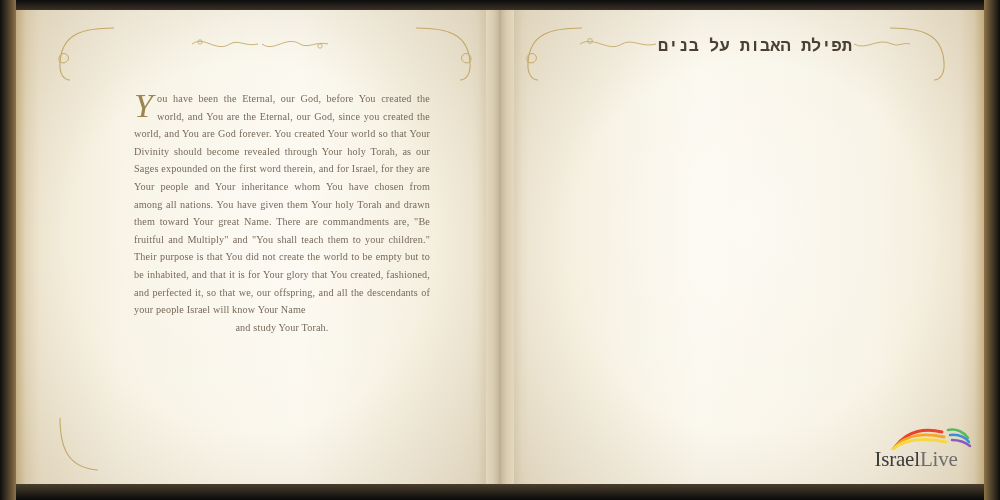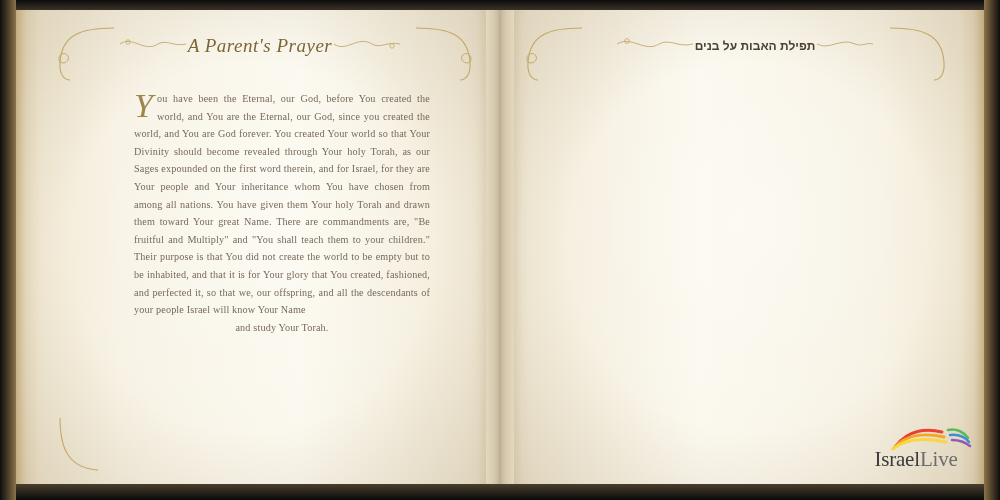--- a/index.html
+++ b/index.html
@@ -112,22 +112,22 @@
   .banner-title-en {
     font-family: "Liberation Serif", serif;
     font-style: italic;
     font-size: 19px;
     letter-spacing: 0.5px;
     color: #7d6533;
     text-shadow: 0 1px 0 rgba(255,255,255,0.6);
     white-space: nowrap;
   }
   .banner-title-he {
-    font-family: Liberation Sans, sans-serif;
-    font-size: 12px;
+    font-family: Liberation Mono, monospace;
+    font-size: 17px;
     font-weight: bold;
     color: #4a4033;
     direction: rtl;
     white-space: nowrap;
   }
 
   .flourish { flex: 0 0 auto; color: #b59a5d; opacity: 0.85; }
 
   
   .body-col {
@@ -204,21 +204,20 @@
         </svg>
       </div>
 
       <div class="banner banner-left" style="left:44px; width:400px;">
         <span class="flourish">
           <svg width="70" height="22" viewBox="0 0 70 22">
             <path d="M2 11 C14 2, 26 20, 40 11 C48 6, 56 14, 68 11" fill="none" stroke="#c0a463" stroke-width="1"></path>
             <circle cx="10" cy="9" r="2.2" fill="none" stroke="#c0a463" stroke-width="0.9"></circle>
           </svg>
         </span>
-        <span class="banner-title-en">A Parent's Prayer</span>
         <span class="flourish">
           <svg width="70" height="22" viewBox="0 0 70 22">
             <path d="M2 11 C14 20, 26 2, 40 11 C48 16, 56 8, 68 11" fill="none" stroke="#c0a463" stroke-width="1"></path>
             <circle cx="60" cy="13" r="2.2" fill="none" stroke="#c0a463" stroke-width="0.9"></circle>
           </svg>
         </span>
       </div>
 
       <div class="body-col body-left">
         <p class="para"><span class="dropcap">Y</span><span>ou have been the Eternal, our God, before You created the world, and You are the Eternal, our God, since you created the world, and You are God forever. You created Your world so that Your Divinity should become revealed through Your holy Torah, as our Sages expounded on the first word therein, and for Israel, for they are Your people and Your inheritance whom You have chosen from among all nations. You have given them Your holy Torah and drawn them toward Your great Name. There are commandments are, "Be fruitful and Multiply" and "You shall teach them to your children." Their purpose is that You did not create the world to be empty but to be inhabited, and that it is for Your glory that You created, fashioned, and perfected it, so that we, our offspring, and all the descendants of your people Israel will know Your Name</span></p>

